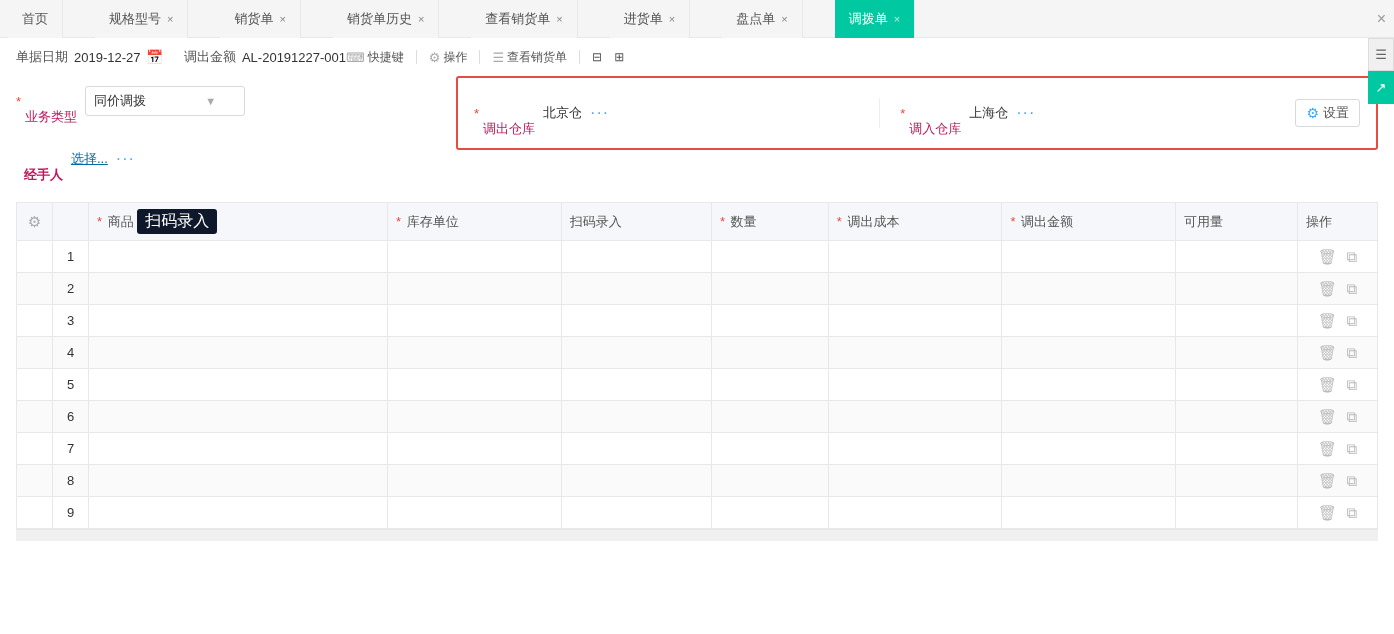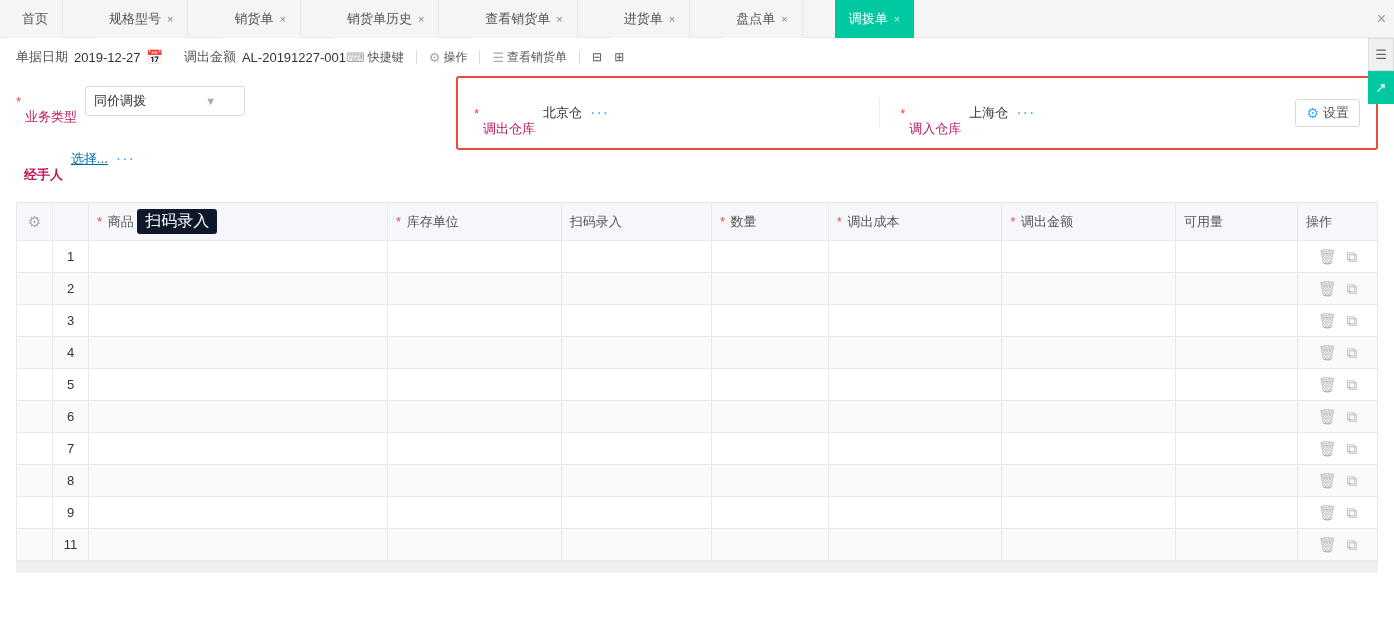--- a/index.html
+++ b/index.html
@@ -578,35 +578,20 @@
           <td></td>
           <td></td>
           <td></td>
           <td></td>
           <td class="col-actions">
             <span class="action-icon">🗑</span>
             <span class="action-icon">⧉</span>
           </td>
         </tr>
 
-        <tr>
-          <td></td>
-          <td class="row-num">11</td>
-          <td></td>
-          <td></td>
-          <td></td>
-          <td></td>
-          <td></td>
-          <td></td>
-          <td></td>
-          <td class="col-actions">
-            <span class="action-icon">🗑</span>
-            <span class="action-icon">⧉</span>
-          </td>
-        </tr>
 
       </tbody>
     </table>
   </div>
 
   <div class="bottom-scroll"></div>
 </div>
 
 <div class="right-panel">
   <div class="right-panel-btn">

